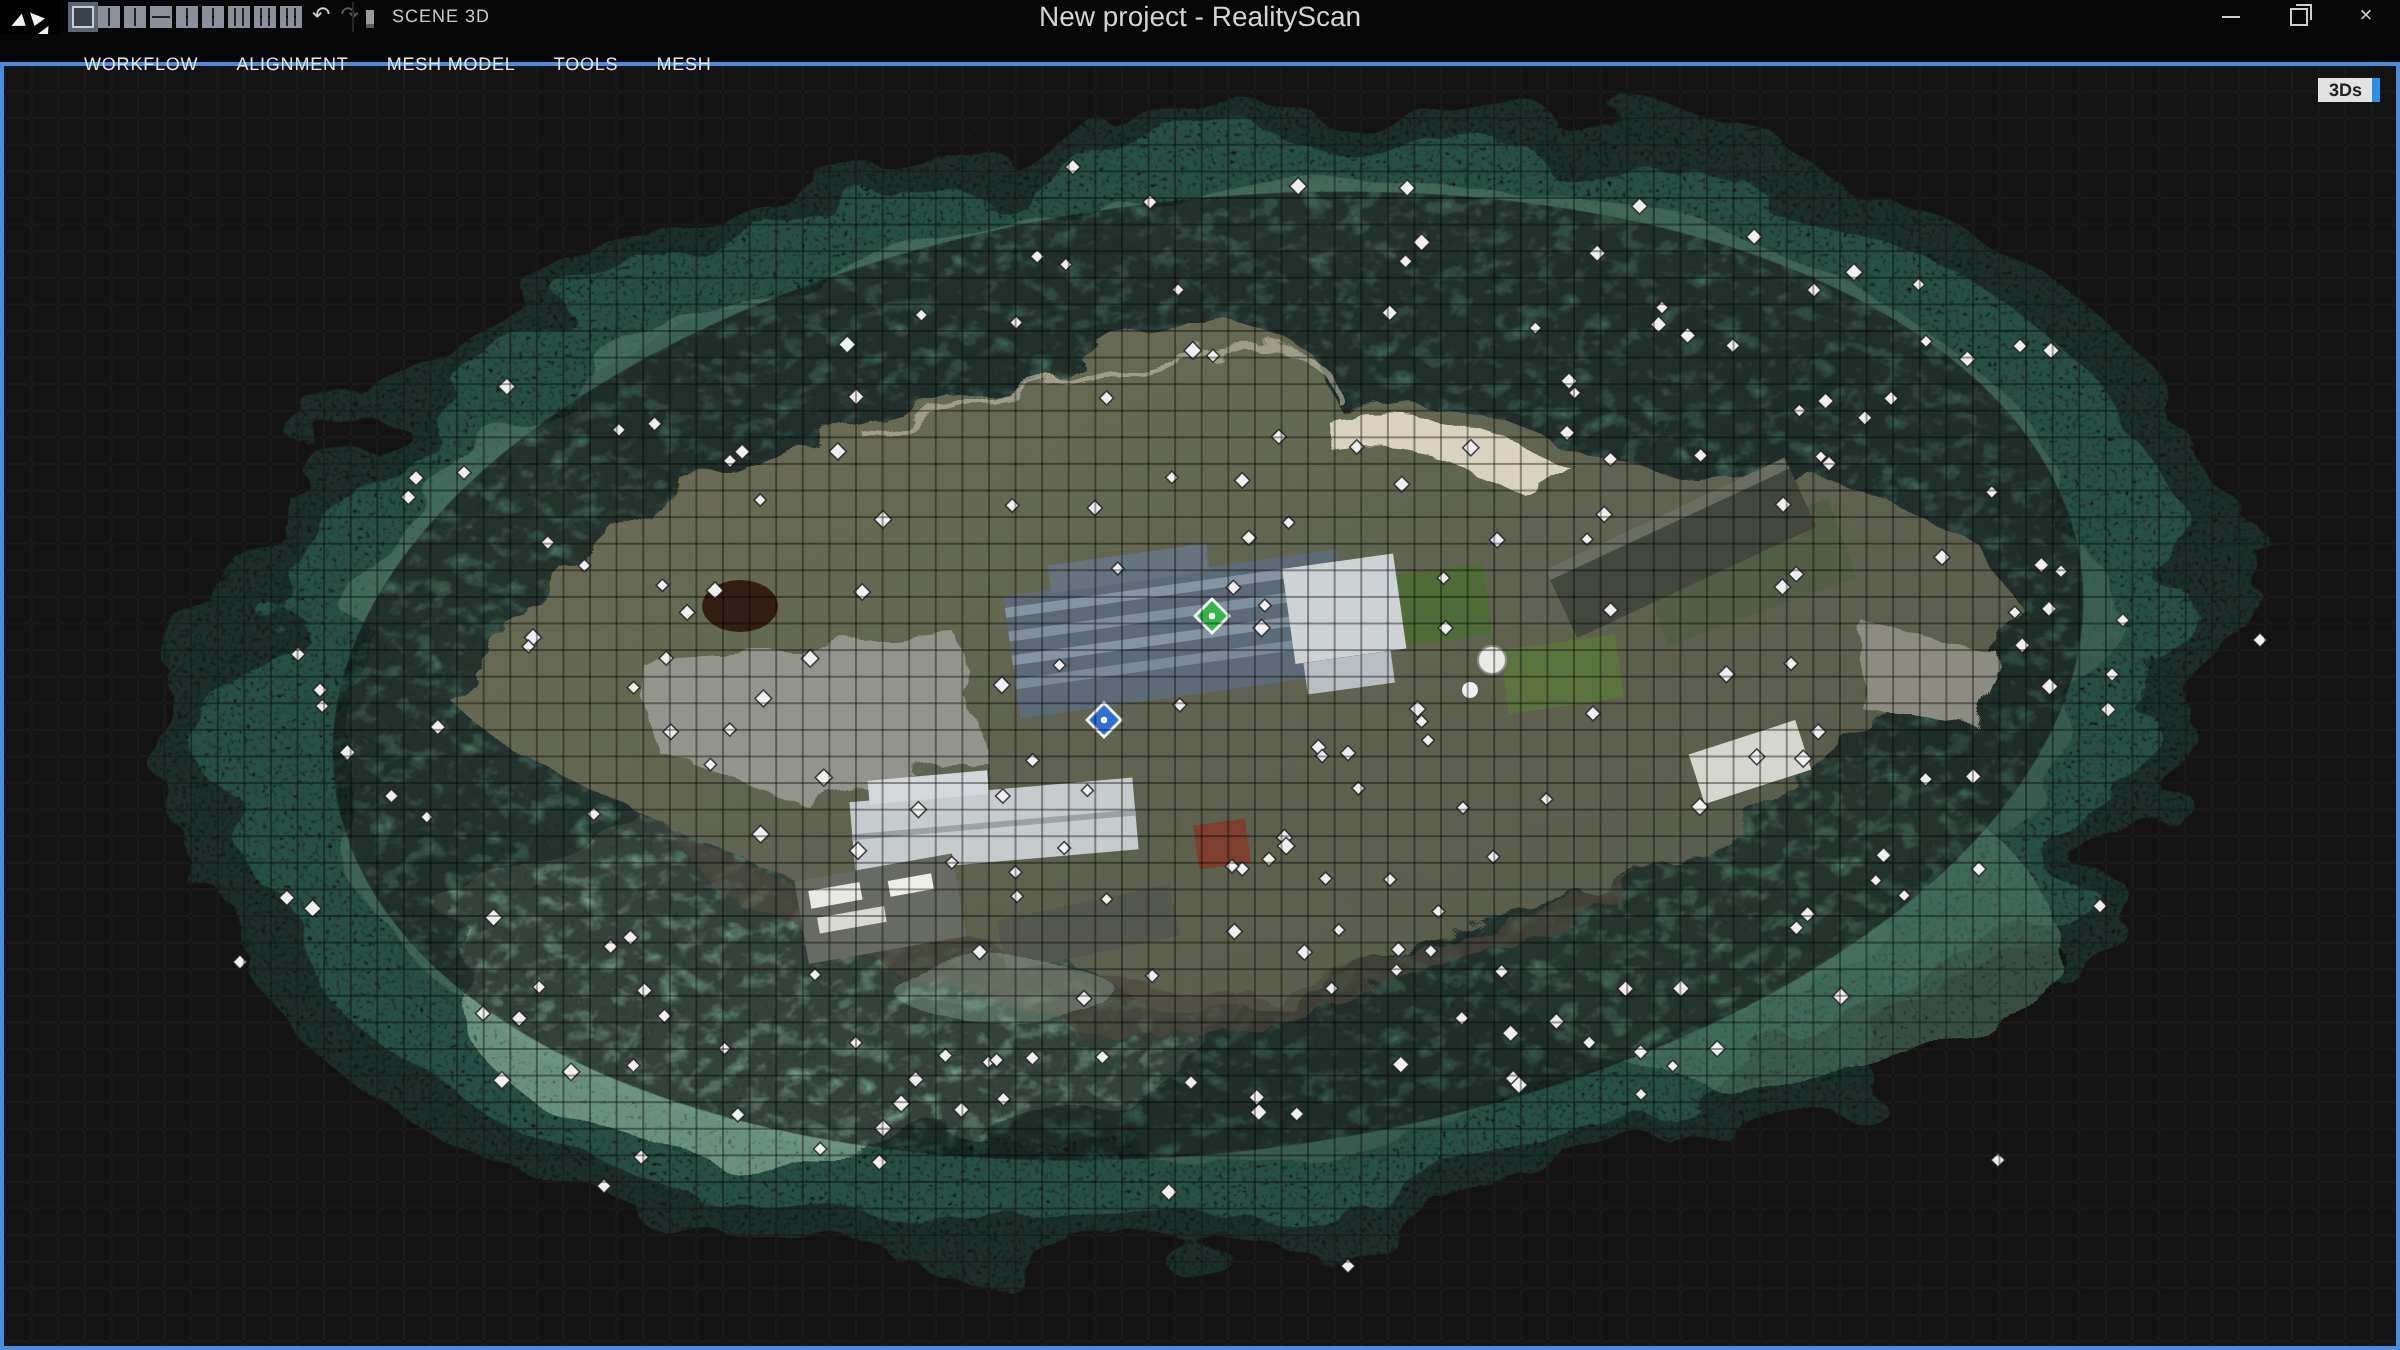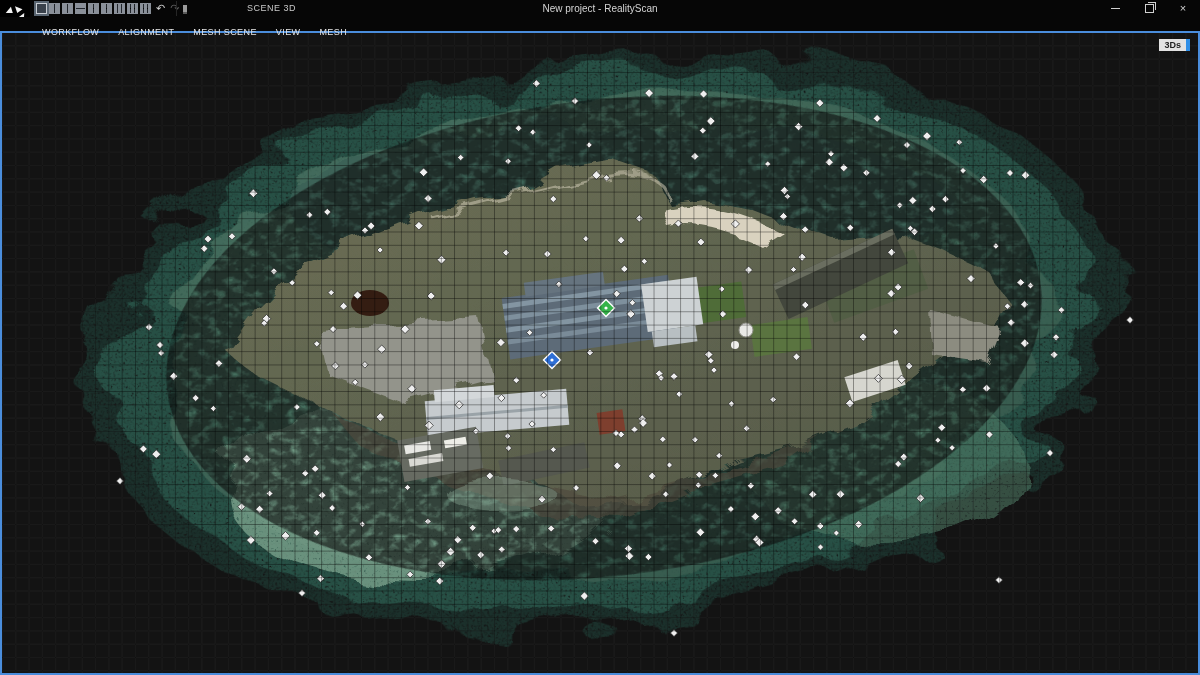--- a/index.html
+++ b/index.html
@@ -22,23 +22,23 @@
       linear-gradient(0deg,#20242a 0 4px,#060606 4px 5px,#20242a 5px 9px,#060606 9px);}
   .lt.g6{background:
       linear-gradient(90deg,#8a9099 0 2px,transparent 2px 3px,#8a9099 3px 6px,transparent 6px 7px,#8a9099 7px 9px,transparent 9px),
       linear-gradient(0deg,#20242a 0 4px,#060606 4px 5px,#20242a 5px 9px,#060606 9px);}
   .undo,.redo{font-size:11px;line-height:11px;margin-left:3px;}
   .undo{color:#d2d2d2;} .redo{color:#5f5f5f;}
   .tb-sep{position:absolute;left:176px;top:1px;width:1px;height:15px;background:#262626;}
   .pin-ic{position:absolute;left:183px;top:5px;width:4px;height:7px;background:#9a9a9a;
           border-bottom:2px solid #5a5a5a;}
   .scene-tab{position:absolute;left:196px;top:0;width:100px;height:17px;line-height:17px;
-             text-align:right;color:#c9c9c9;font-size:9px;letter-spacing:.5px;}
+             text-align:left;color:#c9c9c9;font-size:9px;letter-spacing:.5px;}
   .win-title{position:absolute;left:300px;right:300px;top:0;height:17px;line-height:17px;
-             text-align:center;color:#d4d4d4;font-size:10px;}
+             text-align:center;color:#d4d4d4;font-size:14px;}
   .win-controls{position:absolute;right:0;top:0;height:17px;display:flex;z-index:33;}
   .wbtn{width:34px;height:17px;display:flex;align-items:center;justify-content:center;color:#d0d0d0;}
   .wbtn .min{width:9px;height:1px;background:#d0d0d0;display:block;}
   .wbtn .rest{width:7px;height:7px;border:1px solid #d0d0d0;position:relative;display:block;}
   .wbtn .rest:before{content:"";position:absolute;left:2px;top:-3px;width:7px;height:7px;
         border:1px solid #d0d0d0;border-left:none;border-bottom:none;}
   .wbtn .x{font-size:11px;line-height:11px;}
 
   
   .menubar{position:absolute;left:0;top:17px;width:1200px;height:14px;background:#060606;z-index:30;
@@ -106,22 +106,22 @@
       </div>
     <div class="wbtn">
         <span class="x">×</span>
       </div>
   </div>
 </div>
 
 <div class="menubar">
   <span class="menu-item">WORKFLOW</span>
   <span class="menu-item">ALIGNMENT</span>
-  <span class="menu-item">MESH SCENE</span>
-  <span class="menu-item">VIEW</span>
+  <span class="menu-item">MESH MODEL</span>
+  <span class="menu-item">TOOLS</span>
   <span class="menu-item">MESH</span>
 </div>
 
 <div class="viewport">
   <div class="grid-base"></div>
 
   <svg class="scene" width="1196" height="640" viewBox="0 0 1196 640">
     <defs>
       <filter id="fWarp" x="-25%" y="-25%" width="150%" height="150%">
         <feTurbulence type="fractalNoise" baseFrequency="0.008 0.016" numOctaves="3" seed="11" result="w"></feTurbulence>

